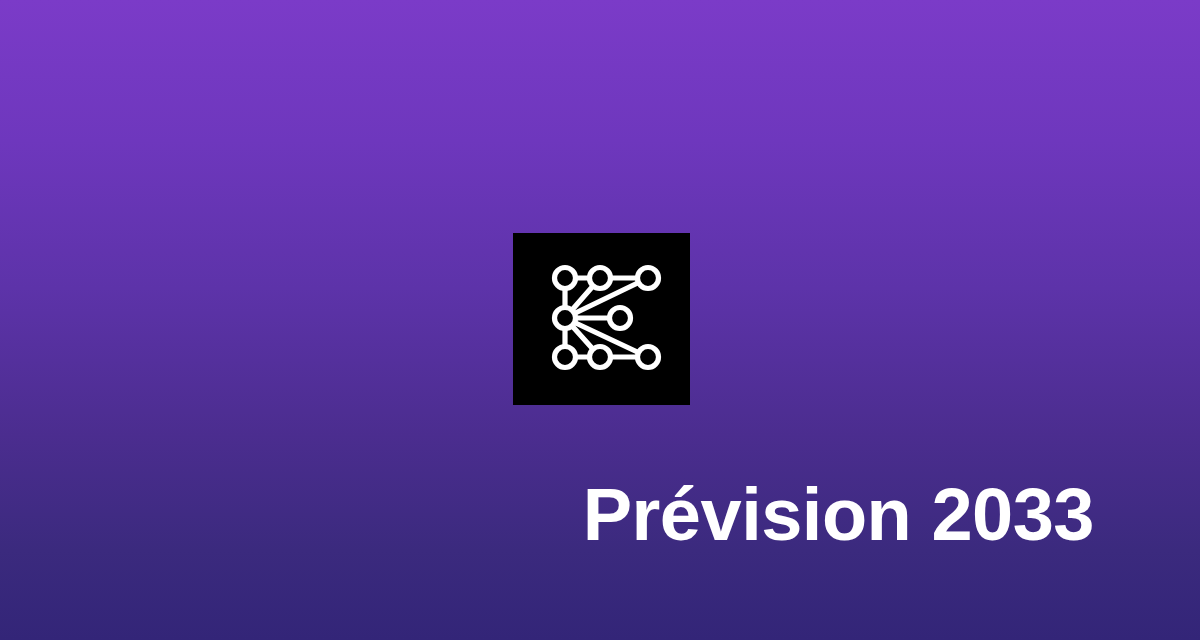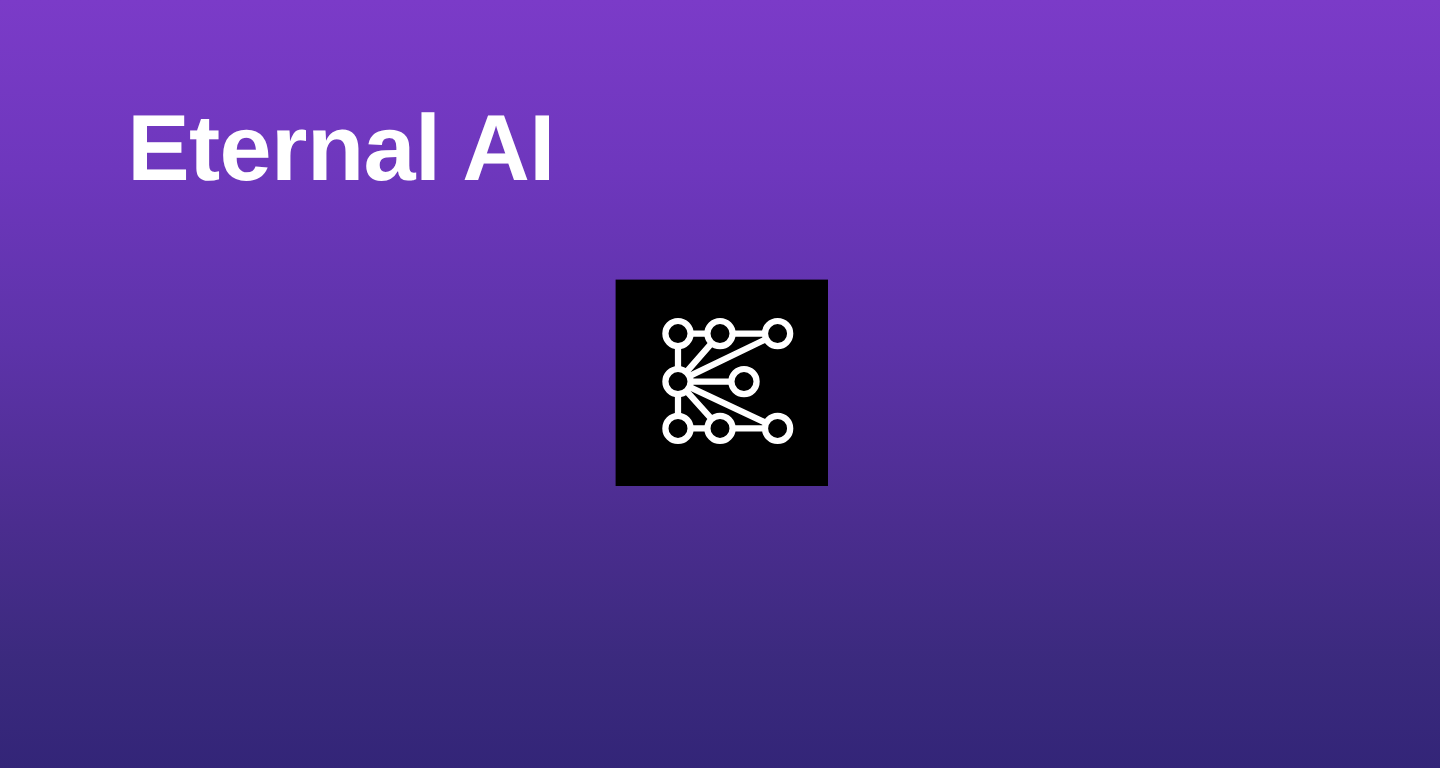--- a/index.html
+++ b/index.html
@@ -92,21 +92,20 @@
     color: #ffffff;
     letter-spacing: 0.1px;
     white-space: nowrap;
   }
 </style>
 </head>
 <body>
 
 <div id="stage">
 
-  <h1 class="brand-title">Eternal AI</h1>
 
   <div class="logo-box">
     <svg viewBox="0 0 177 172" xmlns="http://www.w3.org/2000/svg" aria-hidden="true">
       <g class="logo-edge">
 
         <line x1="52" y1="85" x2="52" y2="45"></line>
         <line x1="52" y1="85" x2="87" y2="45"></line>
         <line x1="52" y1="85" x2="135" y2="45"></line>
         <line x1="52" y1="85" x2="107" y2="85"></line>
         <line x1="52" y1="85" x2="87" y2="124"></line>
@@ -125,15 +124,16 @@
         <circle cx="135" cy="45" r="10.5"></circle>
         <circle cx="52" cy="85" r="10.5"></circle>
         <circle cx="107" cy="85" r="10.5"></circle>
         <circle cx="52" cy="124" r="10.5"></circle>
         <circle cx="87" cy="124" r="10.5"></circle>
         <circle cx="135" cy="124" r="10.5"></circle>
       </g>
     </svg>
   </div>
 
+  <h2 class="headline">Prévision 2033</h2>
 
 
 </div>
 
 </body></html>

